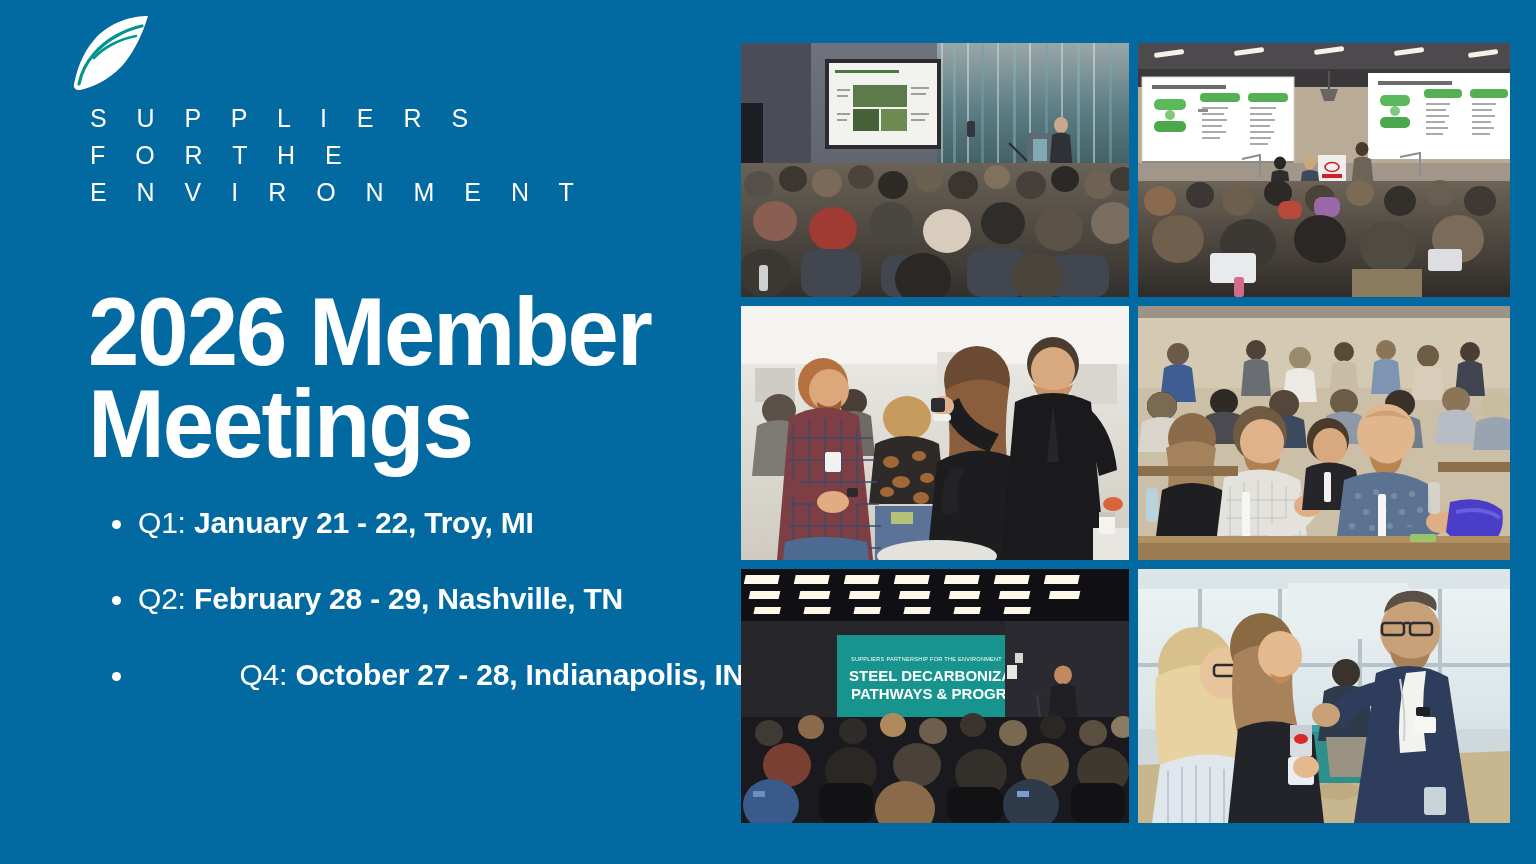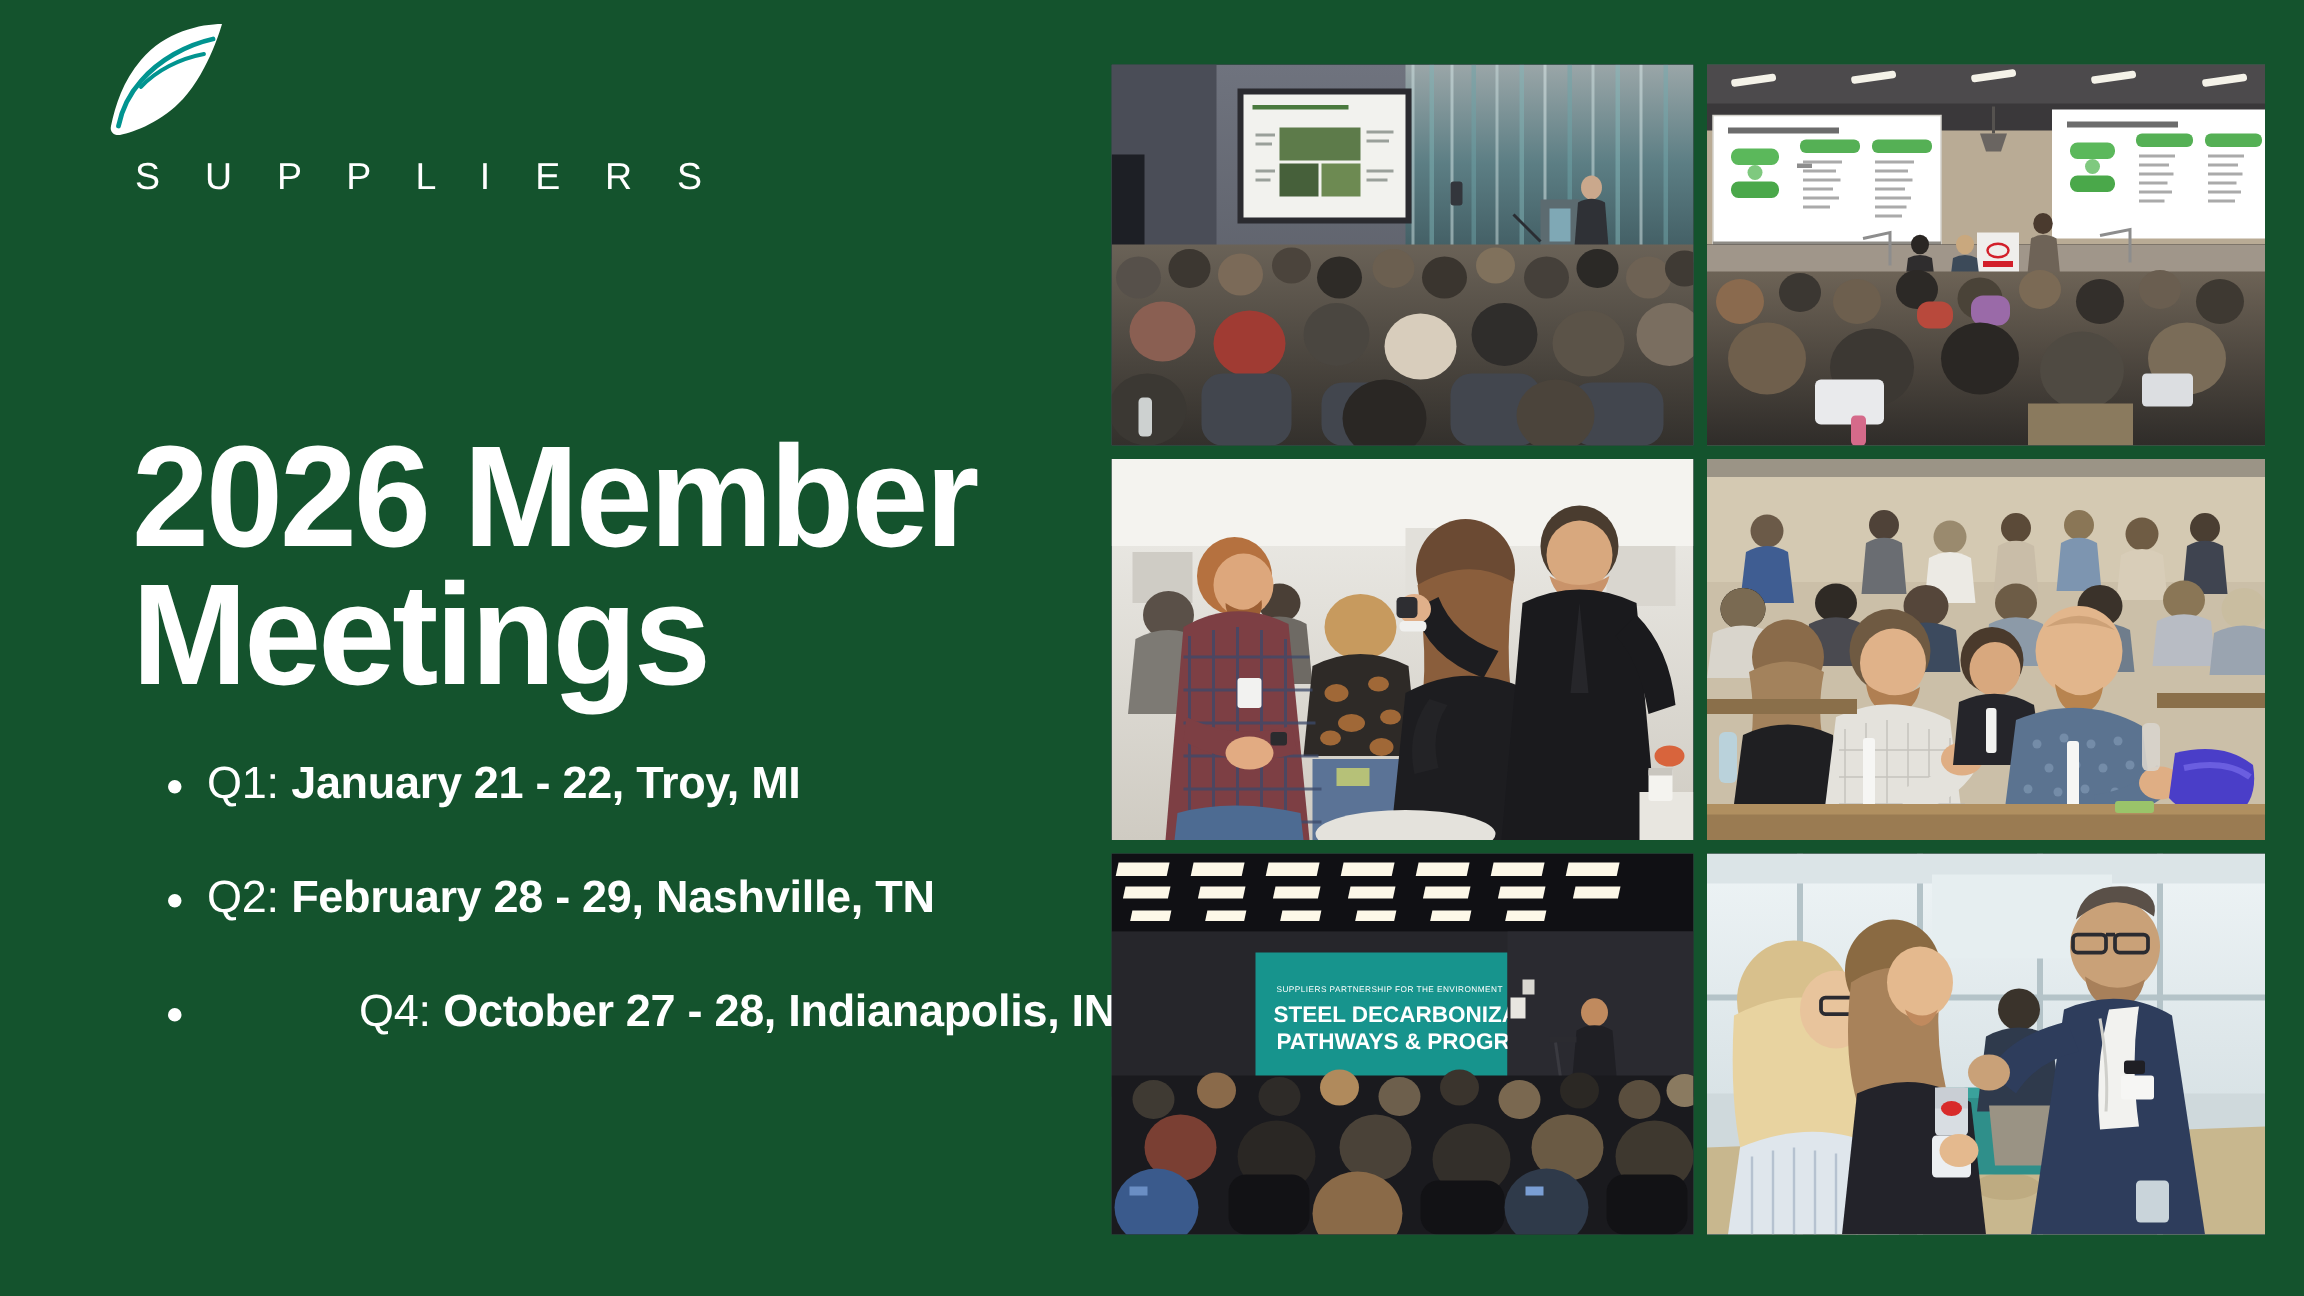--- a/index.html
+++ b/index.html
@@ -7,21 +7,21 @@
     padding: 0;
     background: #ffffff;
   }
   body {
     font-family: "Liberation Sans", sans-serif;
   }
   #slide {
     position: relative;
     width: 1536px;
     height: 864px;
-    background: #14532d;
+    background: #0369a1;
     overflow: hidden;
   }
 
   
   #left-panel {
     position: absolute;
     left: 0; top: 0;
     width: 740px; height: 864px;
   }
 
@@ -133,20 +133,22 @@
 
     <div id="brand-block">
       <svg id="leaf-mark" viewBox="0 0 84 80">
         <path d="M78 2 C78 2 70 32 52 52 C38 67 20 74 10 76 C6 76.5 3 74 4 70 C7 56 12 40 24 26 C40 7 64 2 78 2 Z" fill="#ffffff"></path>
         <path d="M72 12 C54 16 36 26 24 40 C16 49 11 60 9 70" fill="none" stroke="#019490" stroke-width="3.2" stroke-linecap="round"></path>
         <path d="M66 22 C50 25 34 33 24 44" fill="none" stroke="#019490" stroke-width="2.6" stroke-linecap="round"></path>
       </svg>
 
       <div id="brand-name">
         <div class="brand-line">S U P P L I E R S</div>
+        <div class="brand-line">F O R   T H E</div>
+        <div class="brand-line">E N V I R O N M E N T</div>
       </div>
     </div>
 
     <div id="headline">
       <span class="headline-line">2026 Member</span>
       <span class="headline-line">Meetings</span>
     </div>
 
     <ul id="meetings-list">
       <li class="meeting-item">

